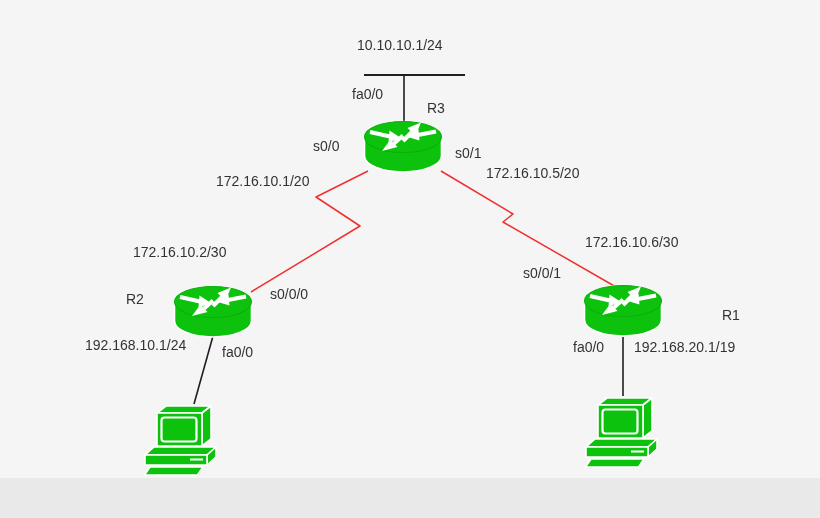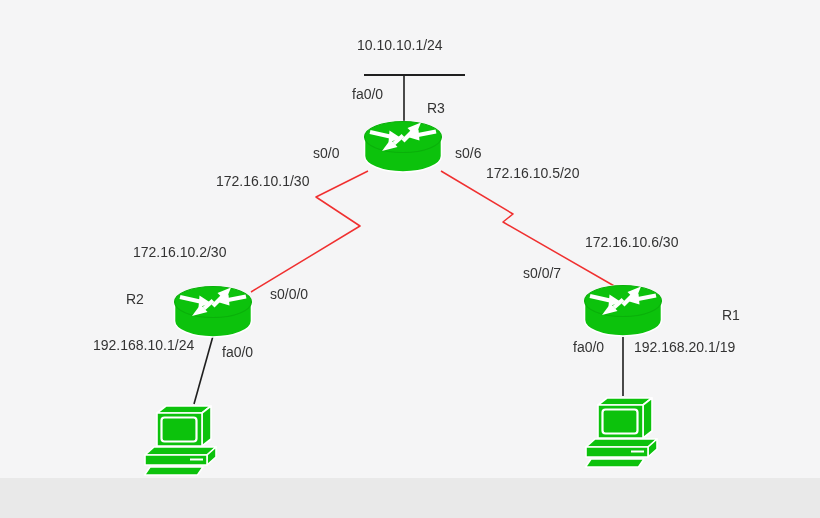--- a/index.html
+++ b/index.html
@@ -69,27 +69,27 @@
     <use href="#router-icon" x="363" y="120"></use>
     <use href="#router-icon" x="173" y="285"></use>
     <use href="#router-icon" x="583" y="284"></use>
     <use href="#pc-icon" x="140" y="398"></use>
     <use href="#pc-icon" x="581" y="390"></use>
   </svg>
 
   <div class="lbl" style="left:357px;top:37px">10.10.10.1/24</div>
   <div class="lbl" style="left:352px;top:86px">fa0/0</div>
   <div class="lbl" style="left:427px;top:100px">R3</div>
-  <div class="lbl" style="left:313px;top:145px">s0/0</div>
-  <div class="lbl" style="left:455px;top:145px">s0/6</div>
-  <div class="lbl" style="left:216px;top:173px">172.16.10.1/30</div>
+  <div class="lbl" style="left:313px;top:138px">s0/0</div>
+  <div class="lbl" style="left:455px;top:145px">s0/1</div>
+  <div class="lbl" style="left:216px;top:173px">172.16.10.1/20</div>
   <div class="lbl" style="left:486px;top:165px">172.16.10.5/20</div>
   <div class="lbl" style="left:133px;top:244px">172.16.10.2/30</div>
   <div class="lbl" style="left:585px;top:234px">172.16.10.6/30</div>
   <div class="lbl" style="left:126px;top:291px">R2</div>
   <div class="lbl" style="left:270px;top:286px">s0/0/0</div>
-  <div class="lbl" style="left:523px;top:265px">s0/0/7</div>
+  <div class="lbl" style="left:523px;top:265px">s0/0/1</div>
   <div class="lbl" style="left:722px;top:307px">R1</div>
-  <div class="lbl" style="left:93px;top:337px">192.168.10.1/24</div>
+  <div class="lbl" style="left:85px;top:337px">192.168.10.1/24</div>
   <div class="lbl" style="left:222px;top:344px">fa0/0</div>
   <div class="lbl" style="left:573px;top:339px">fa0/0</div>
   <div class="lbl" style="left:634px;top:339px">192.168.20.1/19</div>
 </div>
 
 </body></html>

